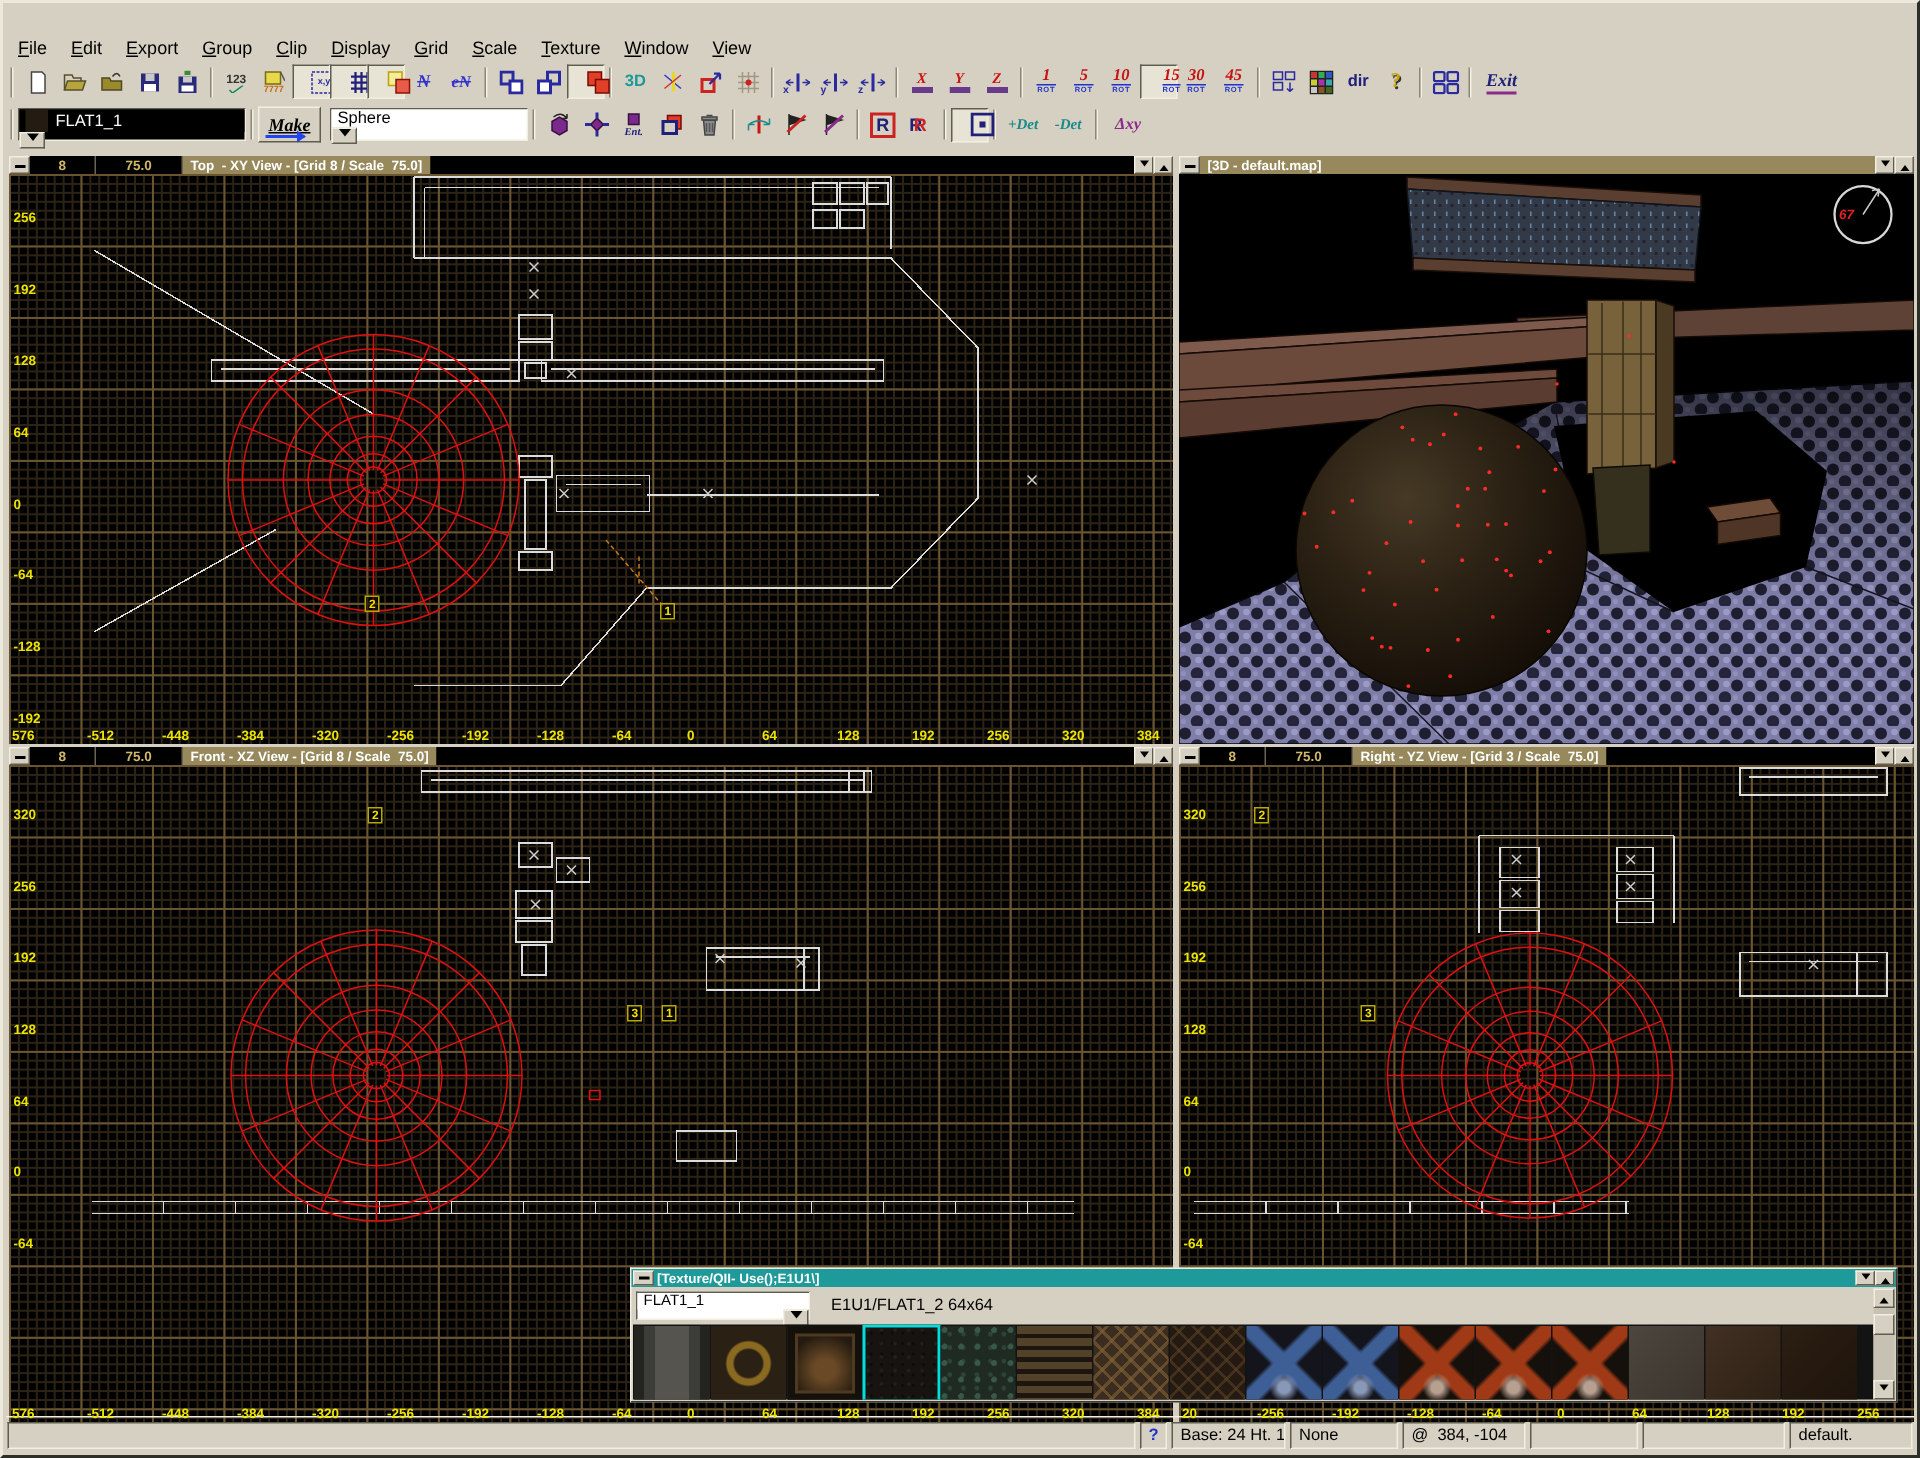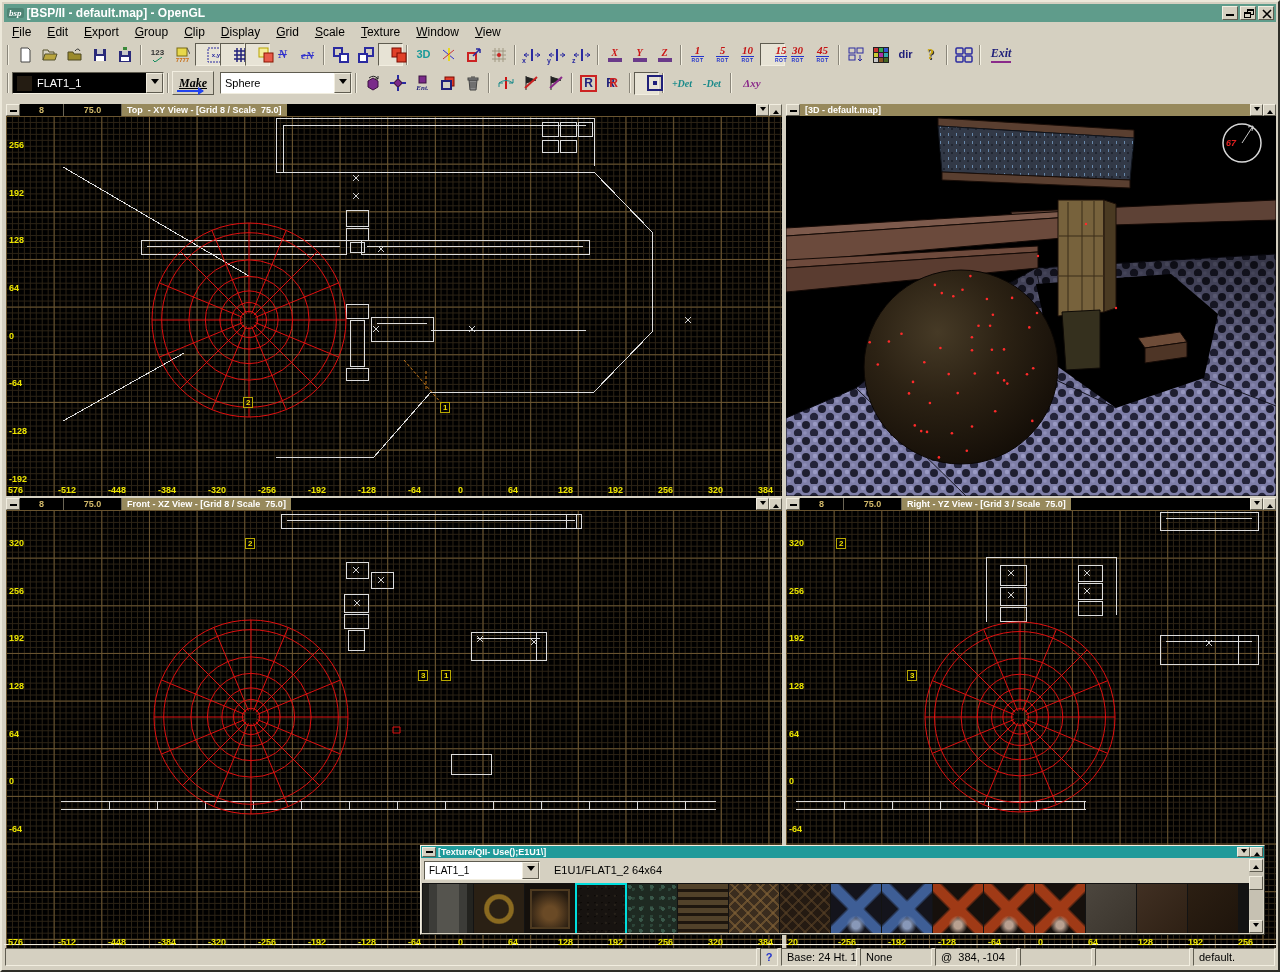--- a/index.html
+++ b/index.html
@@ -34,21 +34,21 @@
   #tb2{top:66px;height:30px;}
   .tbtn{width:25px;height:23px;flex:none;background:transparent;border:1px solid transparent;
         display:flex;align-items:center;justify-content:center;flex-direction:column;
         padding:0;position:relative;font-family:"Liberation Sans",sans-serif;}
   .tbtn.pressed{border-color:#5f5c50 #f2eee0 #f2eee0 #5f5c50;background:#e7e3d5;padding-left:17px;}
   .sep{width:2px;height:20px;flex:none;margin:0 3px;border-left:1px solid #8a867a;border-right:1px solid #f4f0e2;}
   .glyph{line-height:1;}
   .rot .rnum{font:italic bold 11px "Liberation Serif",serif;color:#c41414;line-height:1;}
   .rot .rcap{font:bold 5px "Liberation Sans",sans-serif;color:#2233cc;border-top:1px solid #2233cc;line-height:1.4;letter-spacing:.5px;}
   .txtic{font-weight:bold;}
-  .combo{display:flex;align-items:stretch;border:1px solid;border-color:#5f5c50 #f2eee0 #f2eee0 #5f5c50;height:22px;}
+  .combo{display:flex;align-items:stretch;border:1px solid;border-color:#5f5c50 #f2eee0 #f2eee0 #5f5c50;height:22px;flex-direction:column;}
   .combo .field{display:flex;align-items:center;padding:0 4px;font-size:11px;}
   .combo .drop{width:17px;background:#d5d0c1;border:1px solid;border-color:#f2eee0 #5f5c50 #5f5c50 #f2eee0;
                display:flex;align-items:center;justify-content:center;}
   .arrow-dn{width:0;height:0;border:4px solid transparent;border-top:5px solid #000;margin-top:4px;}
   .arrow-up-s{width:0;height:0;border:3px solid transparent;border-bottom:4px solid #000;margin-bottom:3px;}
   .arrow-dn-s{width:0;height:0;border:3px solid transparent;border-top:4px solid #000;margin-top:3px;}
   .makebtn{height:24px;padding:0 6px;background:#d5d0c1;border:1px solid;border-color:#f2eee0 #5f5c50 #5f5c50 #f2eee0;
            font:italic bold 12px "Liberation Serif",serif;position:relative;}
   .makebtn i{display:block;text-decoration:underline;}
   .makebtn .bluearrow{position:absolute;left:4px;bottom:2px;width:26px;height:2px;background:#2244ee;}
@@ -137,36 +137,20 @@
              align-items:center;padding:2px 1px;border-top:1px solid #f2eee0;}
   .spanel{height:18px;border:1px solid;border-color:#5f5c50 #f2eee0 #f2eee0 #5f5c50;
           margin-right:3px;display:flex;align-items:center;padding:0 5px;font-size:11px;
           white-space:pre;overflow:hidden;flex:none;}
 </style>
 </head>
 <body>
 
 <div id="app">
 
-  <div class="titlebar">
-    <span class="app-icon">bsp</span>
-    <span class="app-title">[BSP/II - default.map] - OpenGL</span>
-    <span class="winbtn raised">
-        <i class="dash"></i>
-      </span>
-    <span class="winbtn raised">
-        <i class="rest1"></i>
-        <i class="rest2"></i>
-      </span>
-    <span class="winbtn raised">
-      <svg width="12" height="12" viewBox="0 0 12 12">
-          <path d="M2,2 L10,10 M10,2 L2,10" stroke="#000" stroke-width="1.6"></path>
-        </svg>
-    </span>
-  </div>
 
   <div class="menubar">
       <span>File</span>
       <span>Edit</span>
       <span>Export</span>
       <span>Group</span>
       <span>Clip</span>
       <span>Display</span>
       <span>Grid</span>
       <span>Scale</span>

